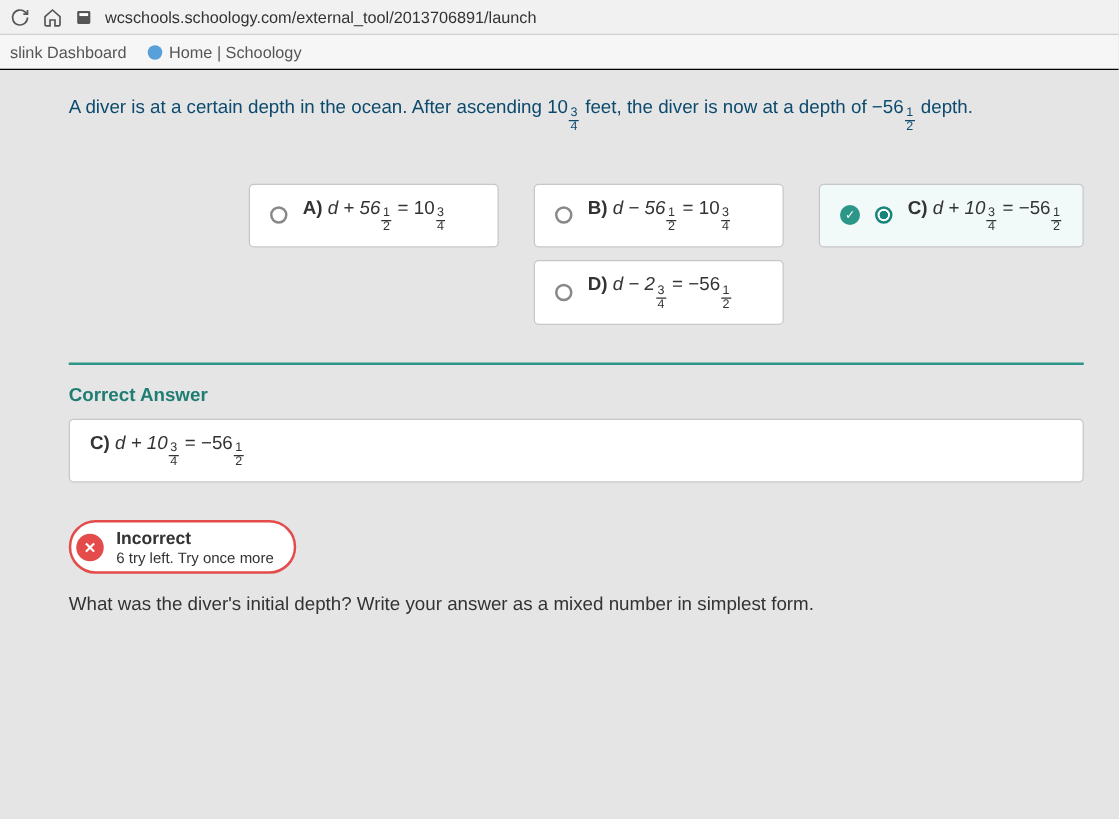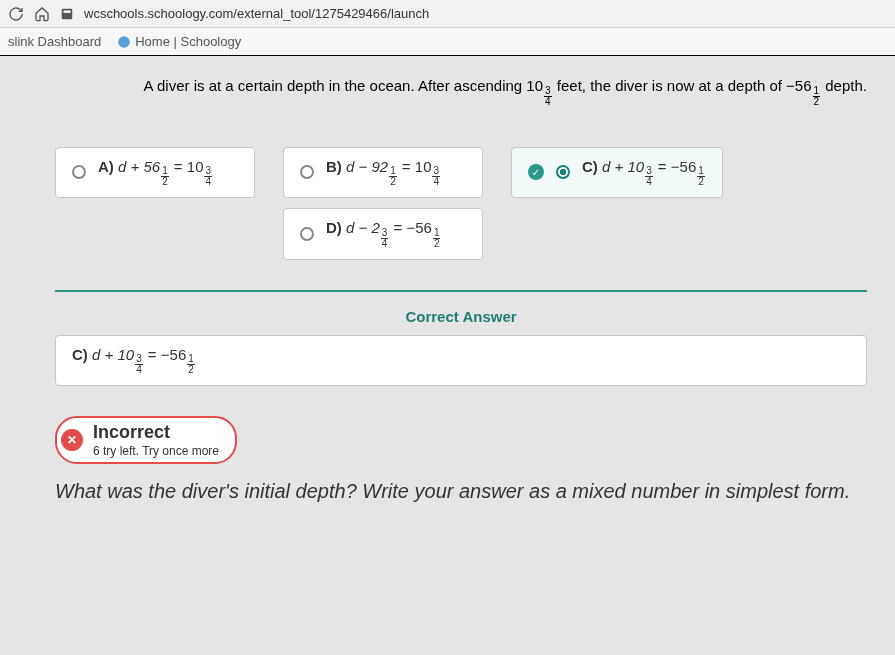--- a/index.html
+++ b/index.html
@@ -34,41 +34,40 @@
     font-size: 13px;
     color: #555;
   }
   .bookmarks-bar .bm { display:flex; align-items:center; gap:4px;}
   .favicon { width:14px; height:14px; display:inline-block; }
   .content {
     padding: 18px 28px 0 55px;
   }
   .question-text {
     font-size: 15px;
-    color: #000000;
+    color: #0c4a6e;
     line-height: 1.6;
-    text-align: right;
   }
   .question-text p { margin-bottom: 14px; }
   .frac {
     display:inline-flex;
     flex-direction: column;
     vertical-align: -0.25em;
     font-size: 10px;
     line-height: 1;
     margin: 0 1px;
   }
   .frac .num { border-bottom: 1px solid currentColor; padding: 0 1px;}
   .frac .den { padding: 0 1px;}
   .mixed { white-space: nowrap;}
   .choices-area {
     margin: 40px 0 30px 0;
     display: flex;
     gap: 28px;
-    justify-content: flex-start;
+    justify-content: flex-end;
     align-items: flex-start;
   }
   .choice-col { display:flex; flex-direction:column; gap:10px;}
   .choice-box {
     border: 1px solid #c7c7c7;
     background: #fff;
     border-radius: 4px;
     padding: 10px 16px;
     display: flex;
     align-items: center;
@@ -100,21 +99,20 @@
     margin-top: 10px;
   }
   .correct-answer-block {
     margin-top: 6px;
   }
   .correct-answer-block h3 {
     color: #1f7d72;
     font-size: 15px;
     font-weight: 600;
     padding: 10px 0;
-    text-align: center;
   }
   .correct-answer-box {
     background:#fff;
     border:1px solid #c7c7c7;
     border-radius:4px;
     padding:10px 16px;
     font-size:15px;
     display:flex;
     align-items:center;
   }
@@ -136,26 +134,25 @@
     padding: 4px 16px 4px 4px;
     background: #fff;
   }
   .incorrect-pill .x {
     width:22px; height:22px; border-radius:50%;
     background:#e44b4b; color:#fff;
     display:flex; align-items:center; justify-content:center;
     font-size:12px; font-weight:bold;
   }
   .incorrect-pill .txt { font-size:12px; line-height:1.2;}
-  .incorrect-pill .txt b { font-size:18px; }
+  .incorrect-pill .txt b { font-size:14px; }
   .part-b-q {
     margin-top: 16px;
-    font-size: 20px;
+    font-size: 15px;
     color:#333;
-    font-style:italic;
   }
   .icon16 { width:16px; height:16px; display:inline-block; vertical-align:middle;}
 </style>
 </head>
 <body>
 
 <div class="browser-bar">
   <span class="icon16">
     <svg viewBox="0 0 24 24" fill="none" stroke="#555" stroke-width="2">
         <path d="M21 12a9 9 0 1 1-3-6.7L21 8"></path>
@@ -166,21 +163,21 @@
     <svg viewBox="0 0 24 24" fill="none" stroke="#555" stroke-width="2">
         <path d="M3 11l9-8 9 8v9a2 2 0 0 1-2 2h-4v-7h-6v7H5a2 2 0 0 1-2-2z"></path>
       </svg>
   </span>
   <span class="favicon">
     <svg viewBox="0 0 24 24">
         <rect x="3" y="3" width="18" height="18" rx="2" fill="#555"></rect>
         <rect x="6" y="6" width="12" height="4" fill="#fff"></rect>
       </svg>
   </span>
-  <span class="url">wcschools.schoology.com/external_tool/1275429466/launch</span>
+  <span class="url">wcschools.schoology.com/external_tool/2013706891/launch</span>
 </div>
 
 <div class="bookmarks-bar">
   <span class="bm">
     <span>slink Dashboard</span>
   </span>
   <span class="bm">
     <span class="favicon">
       <svg viewBox="0 0 24 24">
           <circle cx="12" cy="12" r="10" fill="#5aa0d8"></circle>
@@ -223,21 +220,21 @@
             </span>
         </span>
       </div>
     </div>
 
     <div class="choice-col">
       <div class="choice-box">
         <span class="radio"></span>
         <span>
           <b>B)</b>
-          <i style="font-style:italic">d − 92</i><span class="frac">
+          <i style="font-style:italic">d − 56</i><span class="frac">
               <span class="num">1</span>
               <span class="den">2</span>
             </span><span> = </span><span>10</span><span class="frac">
               <span class="num">3</span>
               <span class="den">4</span>
             </span>
         </span>
       </div>
       <div class="choice-box">
         <span class="radio"></span>

